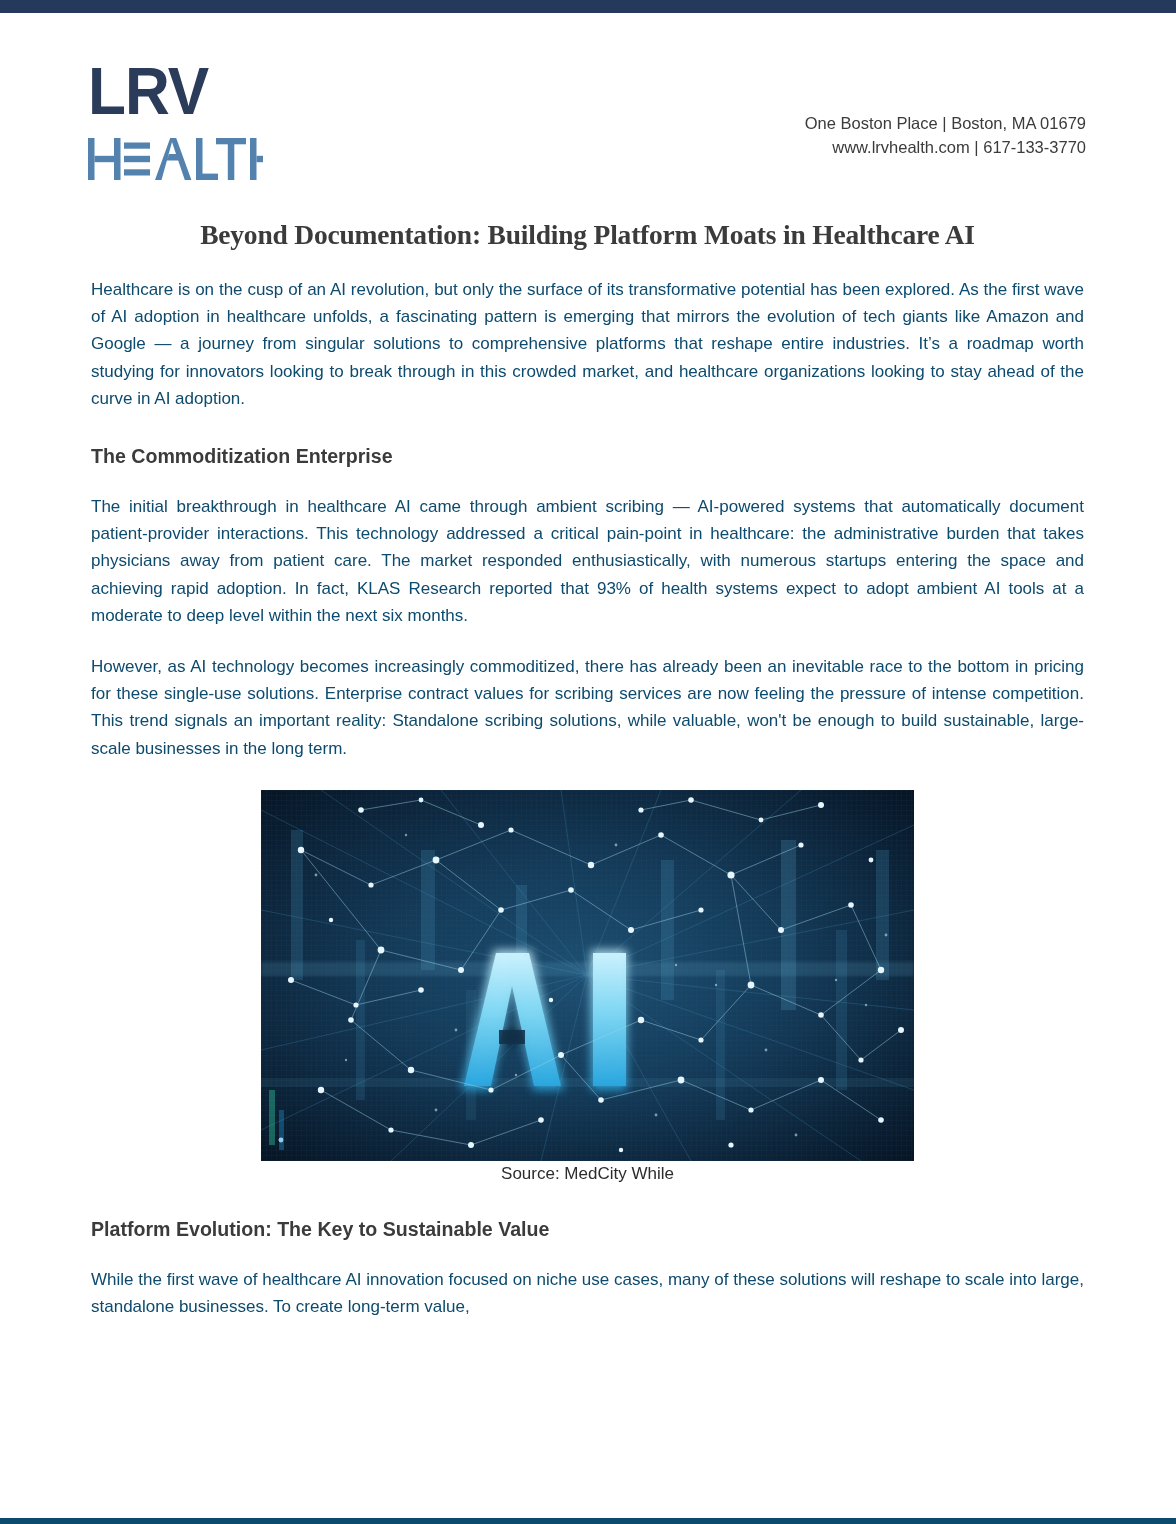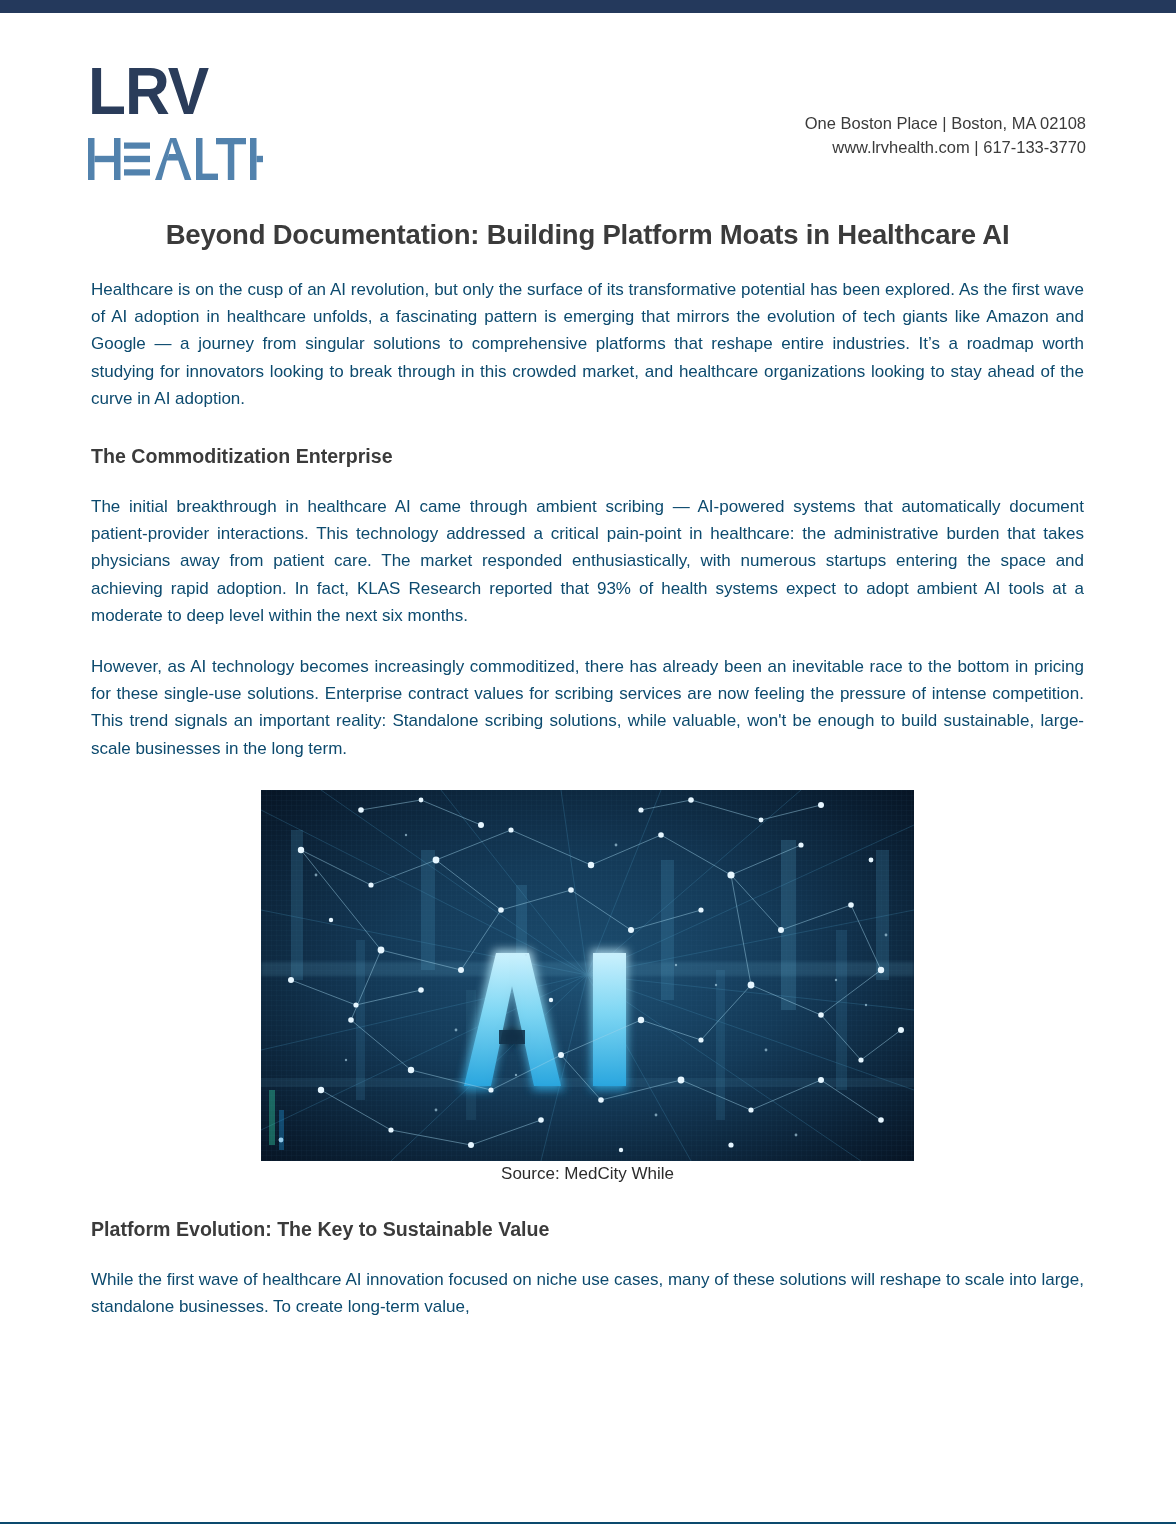--- a/index.html
+++ b/index.html
@@ -15,21 +15,21 @@
     color: #3b3b3b;
     position: relative;
     overflow: hidden;
   }
 
   .page {
     width: 1176px;
     height: 1524px;
     background: #ffffff;
     position: relative;
-    border-bottom: 2px solid #0c4a6e;
+    border-bottom: 6px solid #0c4a6e;
   }
 
   
   .top-bar {
     width: 100%;
     height: 13px;
     background: #24395c;
   }
 
   
@@ -82,20 +82,21 @@
   }
 
   h1.doc-title {
     font-size: 27.5px;
     font-weight: bold;
     color: #3b3b3b;
     text-align: center;
     letter-spacing: -0.2px;
     margin: 20px 0 0 0;
     line-height: 34px;
+    font-family: Liberation Serif, serif;
   }
 
   p.body-text {
     font-size: 17px;
     line-height: 27.2px;
     text-align: justify;
     text-justify: inter-word;
     color: #0c4a6e;
     margin-top: 24px;
   }
@@ -163,21 +164,21 @@
           <rect x="139.8" y="0" width="6.5" height="42"></rect>
 
           <rect x="162" y="0" width="6.5" height="42"></rect>
           <rect x="188" y="0" width="6.5" height="42"></rect>
           <rect x="168.5" y="17.8" width="19.5" height="6.4"></rect>
         </g>
       </svg>
     </div>
 
     <div class="header-contact">
-      <div>One Boston Place | Boston, MA 02108</div>
+      <div>One Boston Place | Boston, MA 01679</div>
       <div>www.lrvhealth.com | 617-133-3770</div>
     </div>
 
   </div>
 
   <div class="content">
 
     <h1 class="doc-title">Beyond Documentation: Building Platform Moats in Healthcare AI</h1>
 
     <p class="body-text">Healthcare is on the cusp of an AI revolution, but only the surface of its transformative potential has been explored.  As the first wave of AI adoption in healthcare unfolds, a fascinating pattern is emerging that mirrors the evolution of tech giants like Amazon and Google — a journey from singular solutions to comprehensive platforms that reshape entire industries. It’s a roadmap worth studying for innovators looking to break through in this crowded market, and healthcare organizations looking to stay ahead of the curve in AI adoption.</p>

